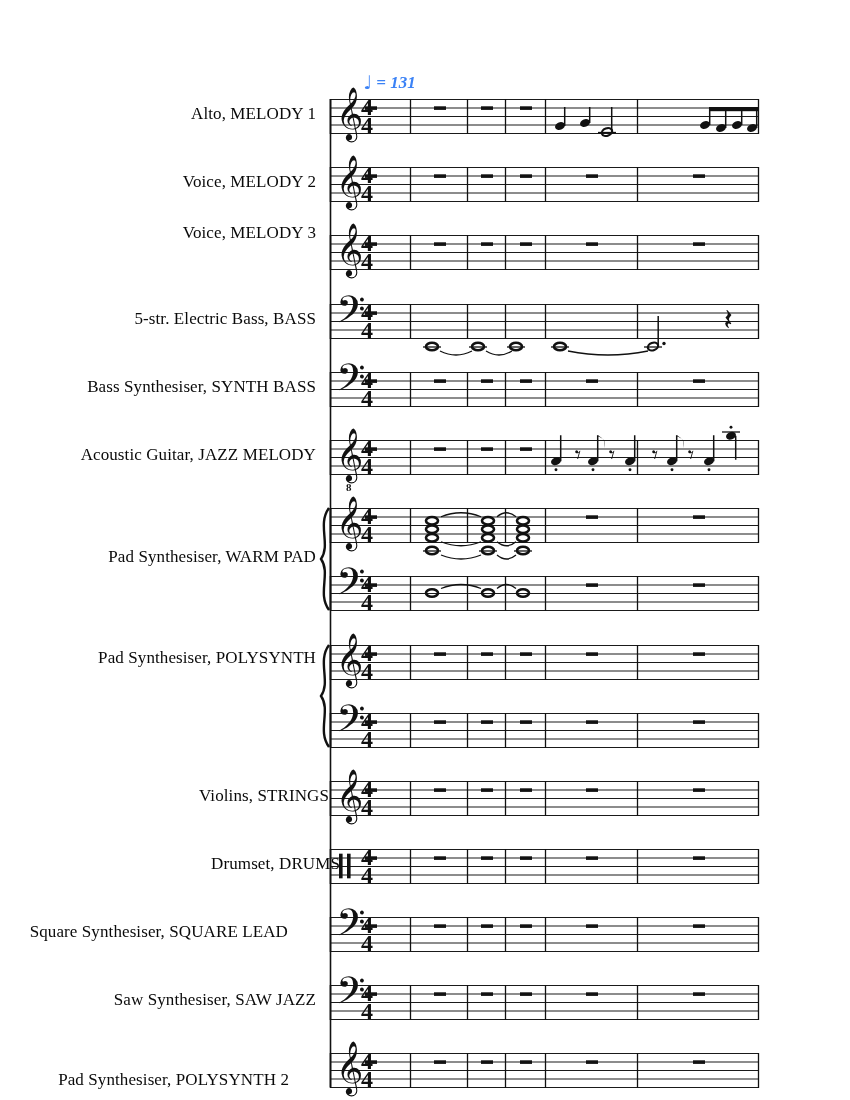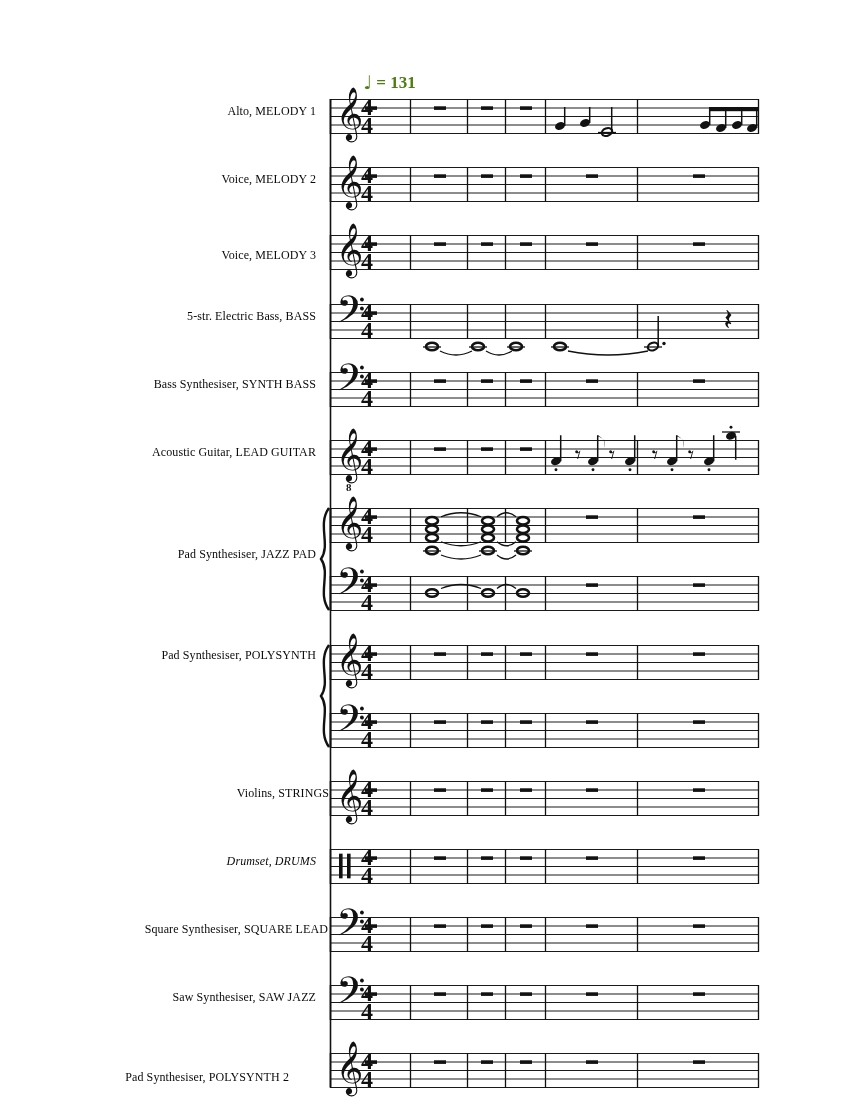--- a/index.html
+++ b/index.html
@@ -12,32 +12,33 @@
     width: 850px;
     height: 1100px;
     background: #ffffff;
     font-family: "Liberation Serif", "DejaVu Serif", serif;
     overflow: hidden;
   }
   .staff-label {
     position: absolute;
     text-align: right;
     font-family: "Liberation Serif", "DejaVu Serif", serif;
-    font-size: 12px;
+    font-size: 17px;
     color: #0a0a0a;
     white-space: nowrap;
     letter-spacing: 0.1px;
   }
   .tempo {
     position: absolute;
     font-family: "Liberation Serif", "DejaVu Serif", serif;
     font-size: 17px;
     font-weight: bold;
-    color: #4d7c0f;
+    color: #3b82f6;
     white-space: nowrap;
+    font-style: italic;
   }
   .tempo .tempo-note {
     font-family: "DejaVu Sans", sans-serif;
     font-size: 19px;
     font-weight: normal;
     display: inline-block;
     transform: translateY(1px);
   }
   svg.score {
     position: absolute;
@@ -62,29 +63,29 @@
 <div id="page">
 
   <div class="tempo" id="tempo-mark" style="left:363px; top:70px;">
     <span class="tempo-note">♩</span>
     <span>= 131</span>
   </div>
 
   <div id="labels">
       <div class="staff-label" style="right: 534px; top: 104px;">Alto, MELODY 1</div>
       <div class="staff-label" style="right: 534px; top: 172px; margin-left: 42px;">Voice, MELODY 2</div>
-      <div class="staff-label" style="right: 534px; top: 248px;">Voice, MELODY 3</div>
+      <div class="staff-label" style="right: 534px; top: 223px;">Voice, MELODY 3</div>
       <div class="staff-label" style="right: 534px; top: 309px; text-align: right;">5-str. Electric Bass,  BASS</div>
       <div class="staff-label" style="right: 534px; top: 377px; font-family: Liberation Serif, serif;">Bass Synthesiser, SYNTH BASS</div>
-      <div class="staff-label" style="right: 534px; top: 445px;">Acoustic Guitar, LEAD GUITAR</div>
-      <div class="staff-label" style="right: 534px; top: 547px;">Pad Synthesiser, JAZZ PAD</div>
+      <div class="staff-label" style="right: 534px; top: 445px;">Acoustic Guitar, JAZZ MELODY</div>
+      <div class="staff-label" style="right: 534px; top: 547px;">Pad Synthesiser, WARM PAD</div>
       <div class="staff-label" style="right: 534px; top: 648px;">Pad Synthesiser, POLYSYNTH</div>
       <div class="staff-label" style="right: 521px; top: 786px;">Violins, STRINGS</div>
-      <div class="staff-label" style="right: 534px; top: 854px; font-style: italic;">Drumset, DRUMS</div>
-      <div class="staff-label" style="right: 522px; top: 922px;">Square Synthesiser, SQUARE LEAD</div>
+      <div class="staff-label" style="right: 510px; top: 854px;">Drumset, DRUMS</div>
+      <div class="staff-label" style="right: 562px; top: 922px;">Square Synthesiser, SQUARE LEAD</div>
       <div class="staff-label" style="right: 534px; top: 990px;">Saw Synthesiser, SAW JAZZ</div>
       <div class="staff-label" style="right: 561px; top: 1058px; margin-top: 12px;">Pad Synthesiser, POLYSYNTH 2</div>
     </div>
 
   <svg class="score" id="score-svg" viewBox="0 0 850 1100" xmlns="http://www.w3.org/2000/svg">
       <g>
         <line x1="330" y1="99.5" x2="758" y2="99.5" class="sl"></line>
         <line x1="330" y1="108" x2="758" y2="108" class="sl"></line>
         <line x1="330" y1="116.5" x2="758" y2="116.5" class="sl"></line>
         <line x1="330" y1="125" x2="758" y2="125" class="sl"></line>

